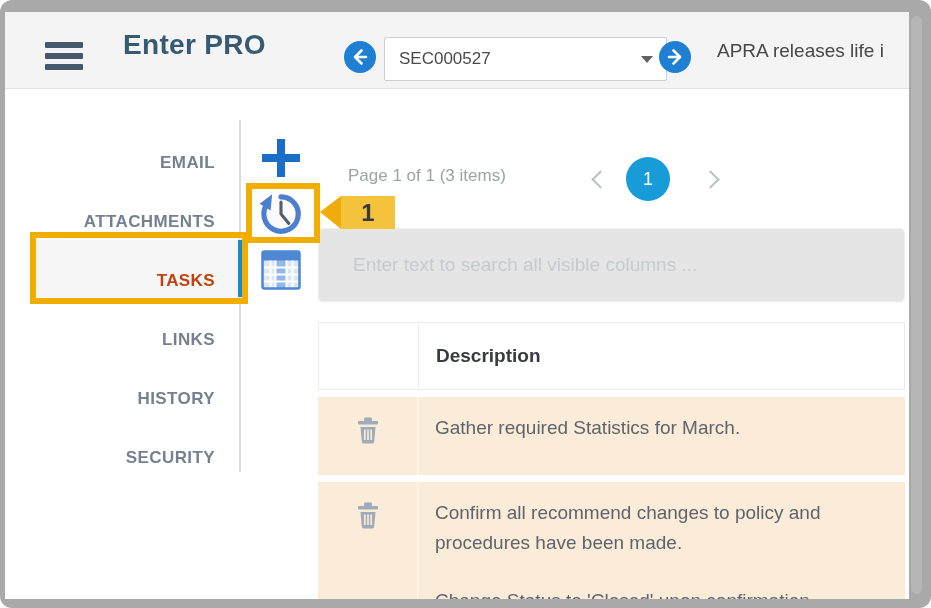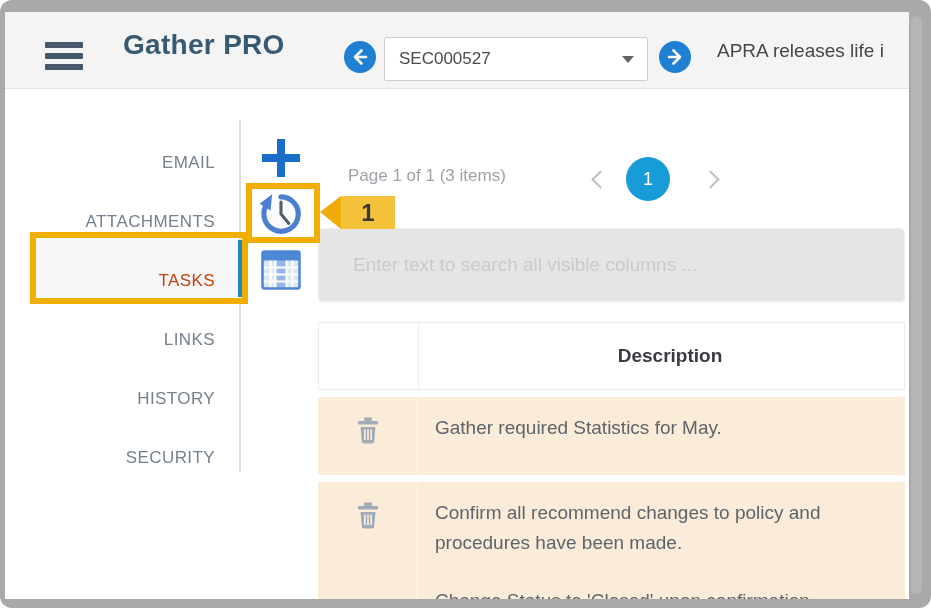--- a/index.html
+++ b/index.html
@@ -9,29 +9,29 @@
 
   
   .header{position:absolute;left:0;top:0;right:0;height:76px;background:#f4f4f5;border-bottom:1px solid #e3e3e3;}
   .hamburger{position:absolute;left:40px;top:30px;width:38px;height:28px;cursor:pointer;}
   .hamburger div{height:6px;background:#46586b;border-radius:1px;margin-bottom:5px;}
   .app-title{position:absolute;left:118px;top:17px;font-size:28px;font-weight:700;color:#375a73;letter-spacing:.3px;}
   .circle-btn{position:absolute;width:32px;height:32px;border-radius:50%;background:#1e7fd3;cursor:pointer;}
   .circle-btn svg{position:absolute;left:4px;top:4px;}
   .btn-back{left:339px;top:29px;}
   .btn-fwd{left:654px;top:29px;}
-  .record-select{position:absolute;left:379px;top:25px;width:262px;height:42px;background:#fff;border:1px solid #cfcfcf;border-radius:2px;cursor:pointer;}
+  .record-select{position:absolute;left:379px;top:25px;width:262px;height:42px;background:#fff;border:1px solid #cfcfcf;border-radius:2px;cursor:pointer;padding-left:19px;}
   .record-select .val{position:absolute;left:14px;top:0;line-height:42px;font-size:17px;color:#4a4a4a;}
   .caret{position:absolute;right:13px;top:18px;width:0;height:0;border-left:6px solid transparent;border-right:6px solid transparent;border-top:7px solid #5f6368;}
   .record-title{position:absolute;left:712px;top:24px;width:188px;line-height:30px;font-size:19px;color:#474747;white-space:nowrap;overflow:hidden;}
 
   
   .side-divider{position:absolute;left:234px;top:108px;width:2px;height:352px;background:#dcdcdc;}
   .active-bg{position:absolute;left:31px;top:228px;width:208px;height:57px;background:#f6f6f6;border-right:6px solid #1c87c9;box-sizing:border-box;}
-  .side-item{position:absolute;left:25px;width:185px;height:40px;line-height:40px;text-align:right;font-size:17px;font-weight:400;color:#75818e;letter-spacing:.4px;cursor:pointer;}
+  .side-item{position:absolute;left:25px;width:185px;height:40px;line-height:40px;text-align:right;font-size:17px;font-weight:700;color:#75818e;letter-spacing:.4px;cursor:pointer;}
   .side-item.active{color:#c2410c;}
 
   
   .tool{position:absolute;cursor:pointer;}
 
   
   .pg-summary{position:absolute;left:343px;top:154px;font-size:17px;color:#9da2a8;}
   .chev{position:absolute;width:11px;height:11px;border-top:2.5px solid #bdc1c6;border-right:2.5px solid #bdc1c6;cursor:pointer;}
   .chev.left{left:589px;top:161px;transform:rotate(-135deg);}
   .chev.right{left:699px;top:161px;transform:rotate(45deg);}
@@ -39,21 +39,21 @@
 
   
   .search-box{position:absolute;left:313px;top:216px;width:587px;height:74px;background:#e5e5e5;border:1px solid #f0f0f0;border-radius:5px;box-shadow:0 1px 2px rgba(0,0,0,.04);box-sizing:border-box;}
   .search-box input{width:100%;height:100%;border:none;outline:none;background:transparent;padding:0 0 0 34px;font-size:19px;color:#444;font-family:"Liberation Sans",sans-serif;box-sizing:border-box;}
   .search-box input::placeholder{color:#c7cace;opacity:1;}
 
   
   .grid{position:absolute;left:313px;top:310px;width:587px;}
   .grid-head{display:flex;height:68px;background:#fff;border:1px solid #ebebeb;box-sizing:border-box;}
   .grid .c1{width:99px;flex:none;border-right:1px solid #ececec;}
-  .grid .c2{flex:1;display:flex;align-items:center;padding-left:17px;justify-content:center;}
+  .grid .c2{flex:1;display:flex;align-items:center;padding-left:17px;}
   .head-label{font-size:19px;font-weight:700;color:#383c42;}
   .row{display:flex;background:#faecd9;margin-top:7px;}
   .row:first-child{margin-top:0;}
   .row .c1{display:flex;align-items:flex-start;justify-content:center;padding-top:22px;border-right:1px solid rgba(255,255,255,.75);cursor:pointer;}
   .row .c2{display:block;padding:16px 20px 18px 17px;}
   .row .c2 p{margin:0;font-size:19px;line-height:30px;color:#5f646b;}
   .row .c2 p + p{margin-top:28px;}
   .row-1{min-height:78px;box-sizing:border-box;}
   .row-2{min-height:150px;box-sizing:border-box;}
   .trash{margin-top:-4px;}
@@ -71,21 +71,21 @@
 
 <div class="window">
   <div class="chrome">
 
     <div class="header">
       <div class="hamburger">
           <div></div>
           <div></div>
           <div></div>
         </div>
-      <div class="app-title">Gather PRO</div>
+      <div class="app-title">Enter PRO</div>
 
       <div class="circle-btn btn-back">
         <svg width="24" height="24" viewBox="0 0 24 24">
           <path d="M13.5 5.5 L7 12 L13.5 18.5 M7.5 12 H18" stroke="#ffffff" stroke-width="2.6" fill="none" stroke-linecap="round" stroke-linejoin="round"></path>
         </svg>
       </div>
 
       <div class="record-select">
         <span class="val">SEC000527</span>
         <span class="caret"></span>
@@ -166,21 +166,21 @@
             <rect x="3" y="6" width="20" height="3.5" rx="1" fill="#9fabb8"></rect>
             <path d="M5.5 12 h15 l-1.3 14.5 a2.2 2.2 0 0 1 -2.2 2 h-8 a2.2 2.2 0 0 1 -2.2 -2 z" fill="#9fabb8"></path>
             <g fill="#faecd9">
               <rect x="9" y="14.5" width="1.7" height="10.5"></rect>
               <rect x="12.15" y="14.5" width="1.7" height="10.5"></rect>
               <rect x="15.3" y="14.5" width="1.7" height="10.5"></rect>
             </g>
           </svg>
         </div>
         <div class="c2">
-          <p>Gather required Statistics for May.</p>
+          <p>Gather required Statistics for March.</p>
         </div>
       </div>
 
       <div class="row row-2">
         <div class="c1">
           <svg class="trash" width="26" height="30" viewBox="0 0 26 30">
             <rect x="9" y="2.5" width="8" height="3.5" rx="1" fill="#9fabb8"></rect>
             <rect x="3" y="6" width="20" height="3.5" rx="1" fill="#9fabb8"></rect>
             <path d="M5.5 12 h15 l-1.3 14.5 a2.2 2.2 0 0 1 -2.2 2 h-8 a2.2 2.2 0 0 1 -2.2 -2 z" fill="#9fabb8"></path>
             <g fill="#faecd9">

